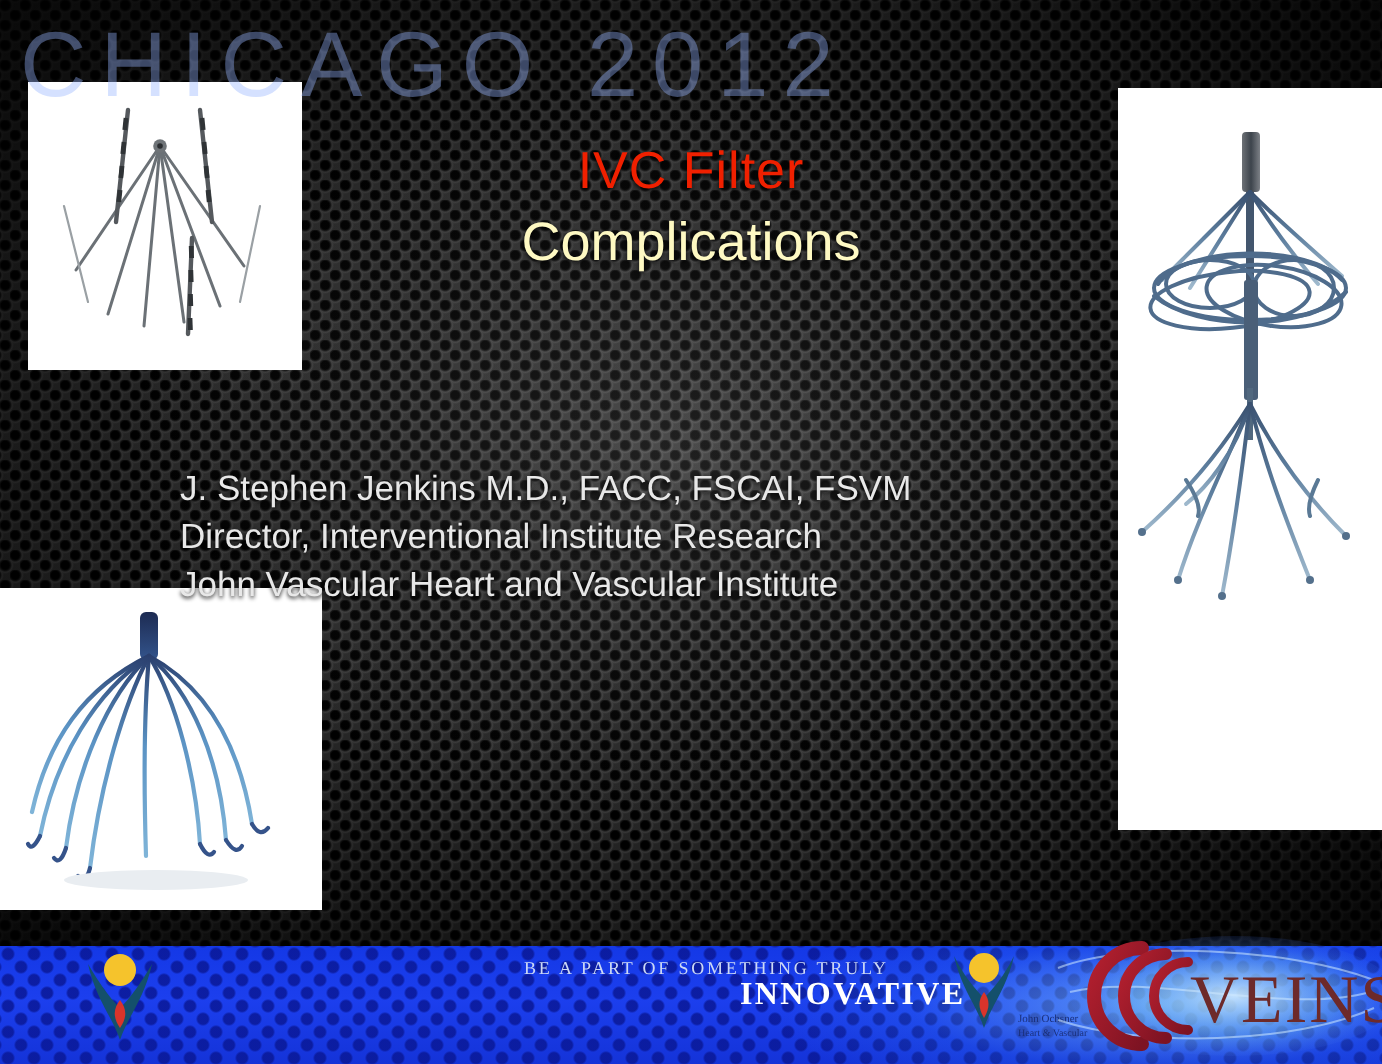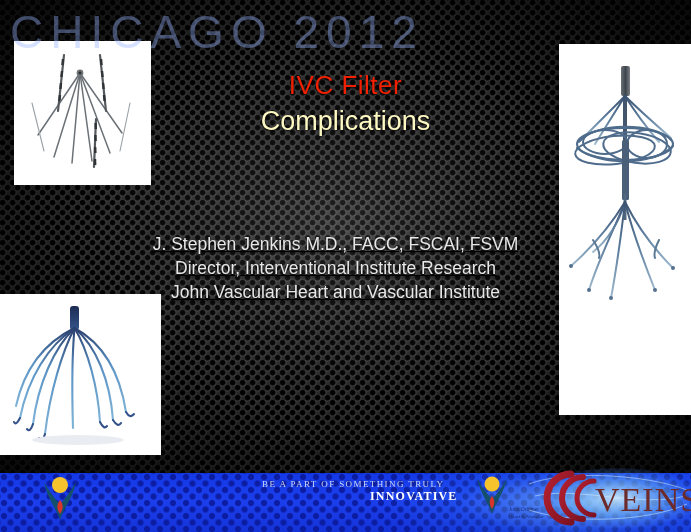--- a/index.html
+++ b/index.html
@@ -81,22 +81,20 @@
     margin-top:8px;
     font-size:27px;
     line-height:1.1;
     color:#fef9c3;
     text-shadow:0 1px 2px rgba(0,0,0,0.85);
   }
 
   .author-block{
     position:absolute;
     left:90px; right:110px; top:232px;
-    text-align:center;
-    text-decoration:underline;
   }
   .author-line{
     font-size:17.5px;
     line-height:24px;
     color:#e8e8e8;
     white-space:nowrap;
     text-shadow:0 1px 2px rgba(0,0,0,0.9);
   }
 
   
@@ -135,21 +133,21 @@
     font-family:Liberation Serif, serif;
     font-size:9px;
     letter-spacing:1.4px;
     color:#cdd9f5;
     white-space:nowrap;
   }
   .tagline-strong{
     position:absolute;
     left:370px; top:489px;
     font-family:"Liberation Serif", serif;
-    font-size:12px;
+    font-size:16px;
     font-weight:bold;
     letter-spacing:1.2px;
     color:#ffffff;
     white-space:nowrap;
   }
 
   #ochsner-logo{ position:absolute; left:466px; top:471px; width:78px; height:58px; }
   #veins-logo{ position:absolute; left:525px; top:464px; width:166px; height:68px;text-align:right; }
   #chicago-logo{ position:absolute; left:36px; top:474px; width:52px; height:52px; }
   .logo svg{display:block;width:100%;height:100%;}

